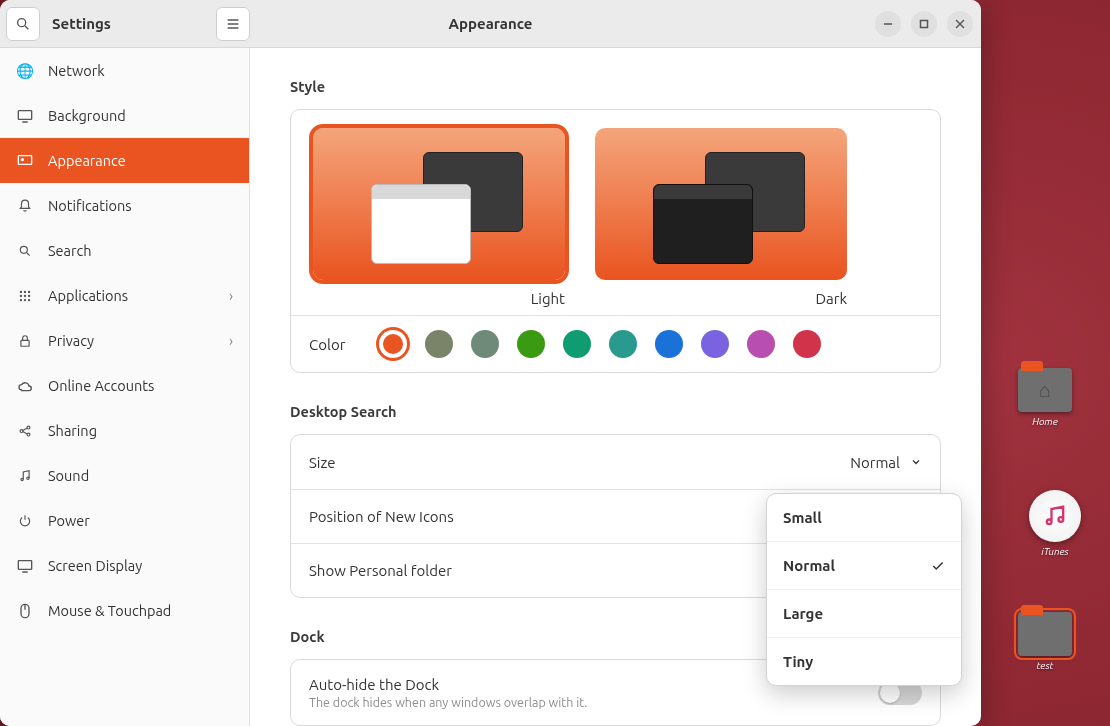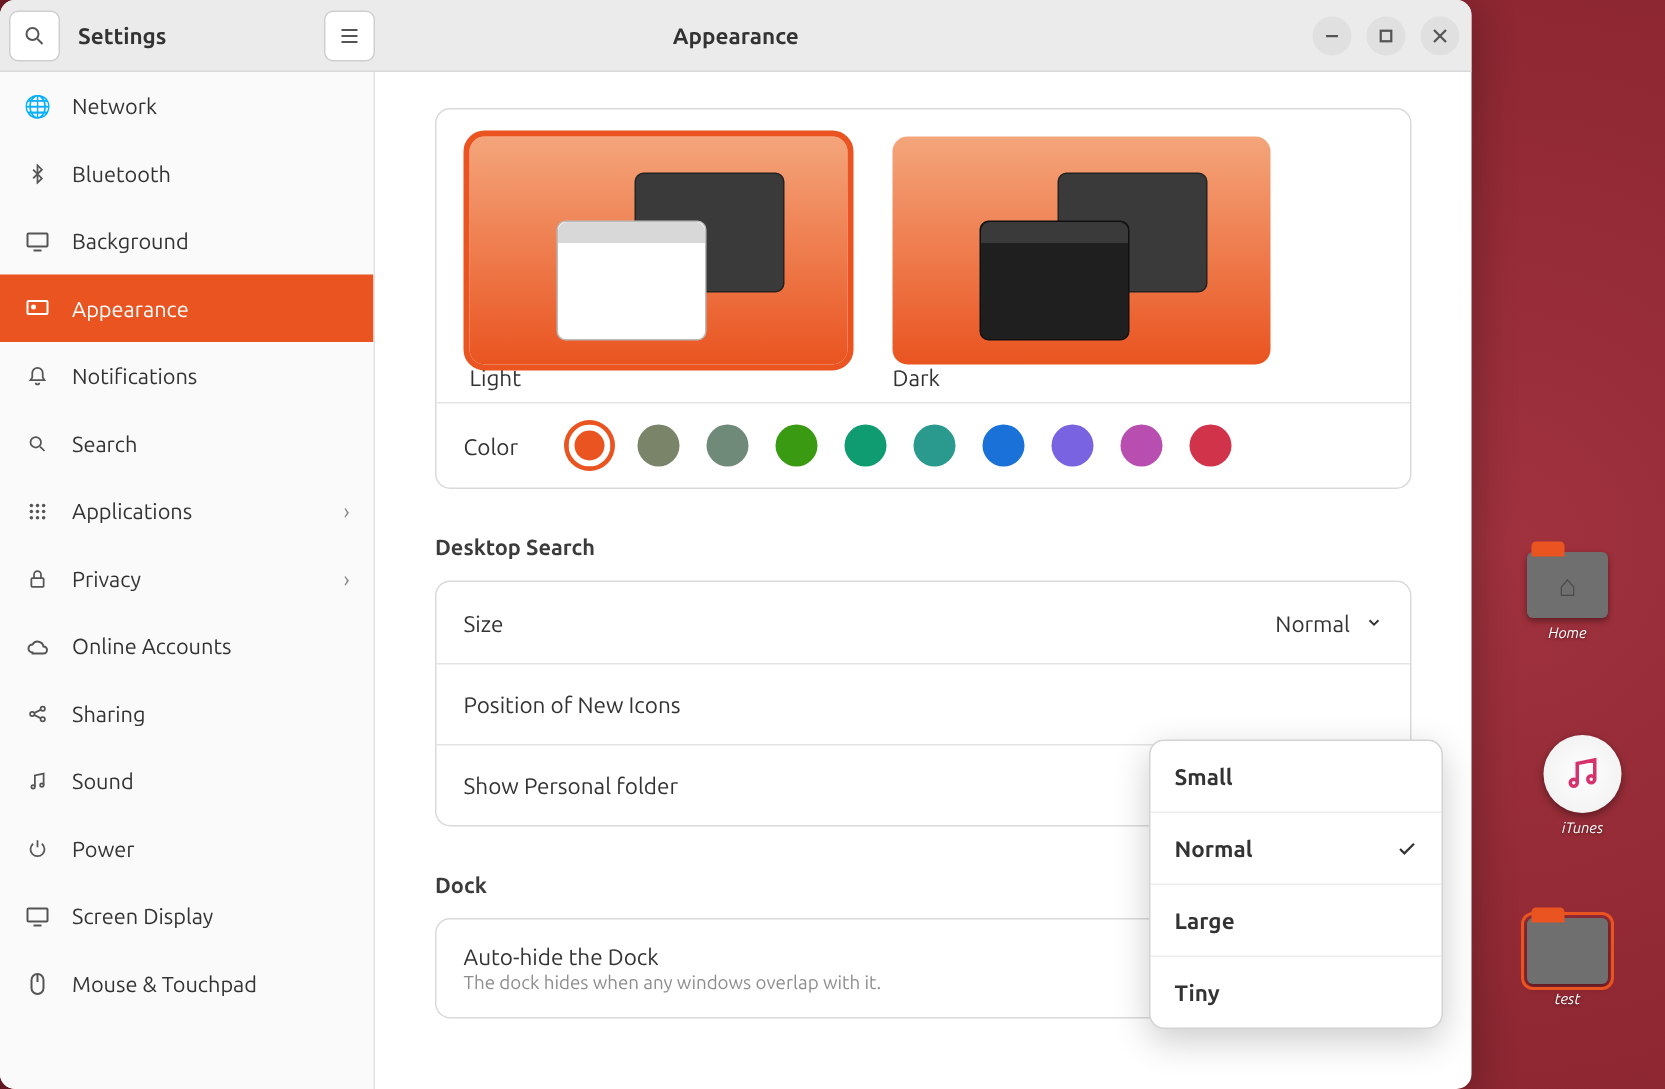--- a/index.html
+++ b/index.html
@@ -17,21 +17,21 @@
   .sidebar { width:250px; background:#fafafa; border-right:1px solid #e3e3e3; overflow-y:auto;}
   .sitem { display:flex; align-items:center; gap:14px; padding:0 16px; height:45px; font-size:14.5px; color:#333; cursor:pointer; position:relative;}
   .sitem.active { background:#e95420; color:#fff;}
   .sitem .chev { position:absolute; right:16px; color:#888;}
   .sicon { width:18px; display:flex; justify-content:center; color:#555;}
   .sitem.active .sicon { color:#fff;}
   .content { flex:1; overflow:auto; padding:24px 40px 0 40px; position:relative;}
   .sect-title { font-weight:700; font-size:14.5px; color:#3b3b3b; margin-bottom:14px; margin-top:6px;}
   .card { background:#fff; border:1px solid #dadada; border-radius:10px; margin-bottom:30px;}
   .style-previews { display:flex; gap:30px; padding:18px 22px 8px 22px; justify-content:flex-start;}
-  .style-col { display:flex; flex-direction:column; align-items:flex-start; }
+  .style-col { display:flex; flex-direction:column; align-items:flex-end; gap:10px;}
   .preview { width:252px; height:152px; border-radius:10px; background:linear-gradient(#f4a57b,#e95420); position:relative; cursor:pointer; overflow:hidden;}
   .preview.selected { outline:4px solid #e95420; outline-offset:0;}
   .pv-win { position:absolute; border-radius:6px;}
   .pv-dark-win { width:100px; height:80px; background:#3a3a3a; border:1px solid #222; top:24px; left:110px;}
   .pv-light-win { width:100px; height:80px; background:#fff; border:1px solid #bbb; top:56px; left:58px;}
   .pv-light-win::before { content:""; position:absolute; top:0; left:0; right:0; height:14px; background:#d8d8d8; border-radius:6px 6px 0 0;}
   .pv-dark-win2 { width:100px; height:80px; background:#1f1f1f; border:1px solid #111; top:56px; left:58px;}
   .pv-dark-win2::before { content:""; position:absolute; top:0; left:0; right:0; height:14px; background:#3a3a3a; border-radius:6px 6px 0 0;}
   .style-label { font-size:15px; color:#333;}
   .color-row { display:flex; align-items:center; padding:14px 18px; border-top:1px solid #e3e3e3; gap:12px;}
@@ -122,28 +122,20 @@
   </div>
 
   <div class="body">
     <div class="sidebar">
       <div class="sitem">
           <span class="sicon">🌐</span>
           <span>Network</span>
         </div>
       <div class="sitem">
           <span class="sicon">
-            <svg width="14" height="14" viewBox="0 0 24 24" fill="none" stroke="#555" stroke-width="2">
-              <path d="M7 7l10 10-5 5V2l5 5L7 17"></path>
-            </svg>
-          </span>
-          <span>Bluetooth</span>
-        </div>
-      <div class="sitem">
-          <span class="sicon">
             <svg width="16" height="14" viewBox="0 0 24 20" fill="none" stroke="#555" stroke-width="2">
               <rect x="2" y="2" width="20" height="13" rx="1"></rect>
               <line x1="8" y1="19" x2="16" y2="19"></line>
             </svg>
           </span>
           <span>Background</span>
         </div>
       <div class="sitem active">
           <span class="sicon">
             <svg width="16" height="14" viewBox="0 0 24 20" fill="none" stroke="#fff" stroke-width="2">
@@ -249,20 +241,21 @@
             <svg width="12" height="16" viewBox="0 0 16 24" fill="none" stroke="#555" stroke-width="2">
               <rect x="2" y="2" width="12" height="20" rx="6"></rect>
               <line x1="8" y1="2" x2="8" y2="10"></line>
             </svg>
           </span>
           <span>Mouse &amp; Touchpad</span>
         </div>
     </div>
 
     <div class="content">
+      <div class="sect-title">Style</div>
       <div class="card">
         <div class="style-previews">
           <div class="style-col">
             <div class="preview selected">
               <div class="pv-win pv-dark-win"></div>
               <div class="pv-win pv-light-win"></div>
             </div>
             <span class="style-label">Light</span>
           </div>
           <div class="style-col">

